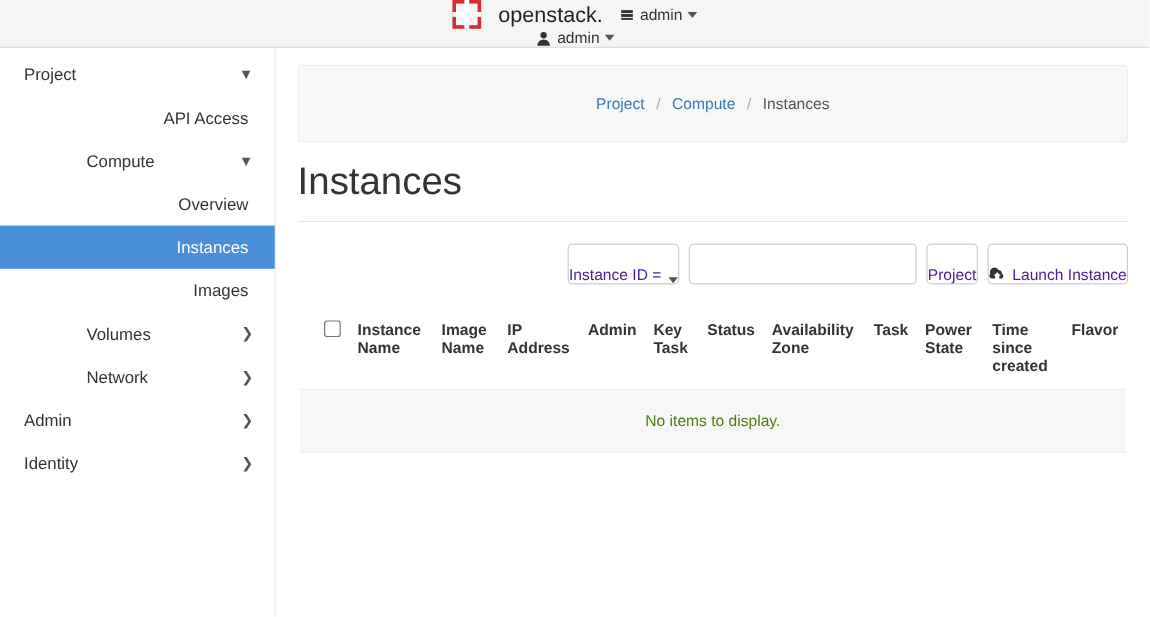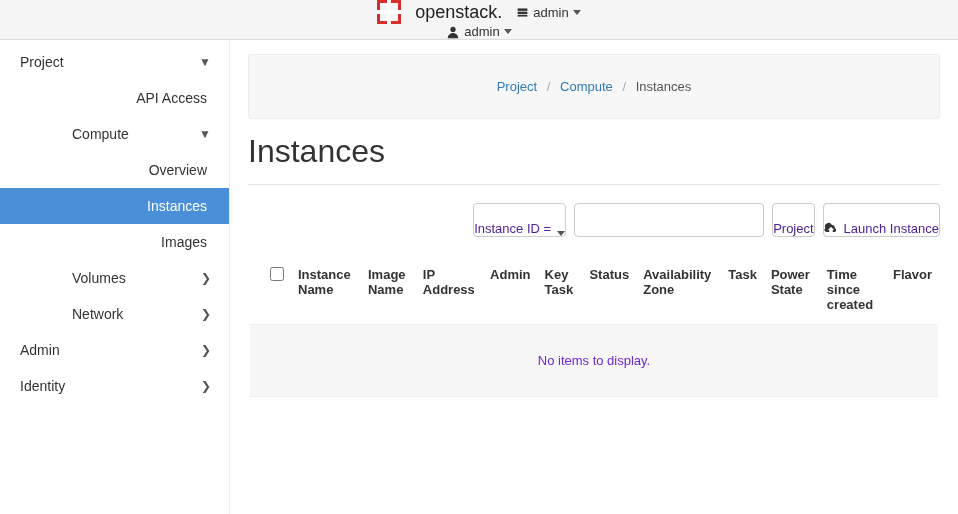--- a/index.html
+++ b/index.html
@@ -28,21 +28,21 @@
 .crumbs .sep { color:#aaa; padding:0 6px; }
 h1 { font-size:32px; font-weight:400; color:#333; margin-bottom:14px; }
 .hr { border-top:1px solid #e5e5e5; margin-bottom:18px; }
 .toolbar { display:flex; justify-content:flex-end; gap:8px; margin-bottom:18px; }
 .btn, .inp { font-size:13px; border:1px solid #ccc; border-radius:4px; background:#fff; color:#4c1d95; height:34px; display:flex; align-items:flex-end; padding:0 0; cursor:pointer; }
 .inp { width:190px; cursor:text; }
 .btn svg { margin-right:6px; }
 .tbl { width:100%; font-size:13px; }
 .tbl thead th { text-align:left; font-weight:600; color:#333; padding:10px 6px; vertical-align:top; }
 .tbl thead th:first-child { padding-left:20px; width:36px; }
-.empty-row td { text-align:center; padding:28px 0; background:#f7f7f7; border-top:1px solid #eee; border-bottom:1px solid #eee; color:#6d28d9; }
+.empty-row td { text-align:center; padding:18px 0; background:#f7f7f7; border-top:1px solid #eee; border-bottom:1px solid #eee; color:#4d7c0f; }
 .icon-sm { width:13px; height:13px; fill:#333; }
 .icon-user { width:14px; height:14px; fill:#333; }
 .icon-cloud { width:14px; height:14px; fill:#333; }
 input[type="checkbox"] { width:14px; height:14px; }
 </style>
 </head>
 <body>
 
 <div class="topbar">
   <div class="left-top">

